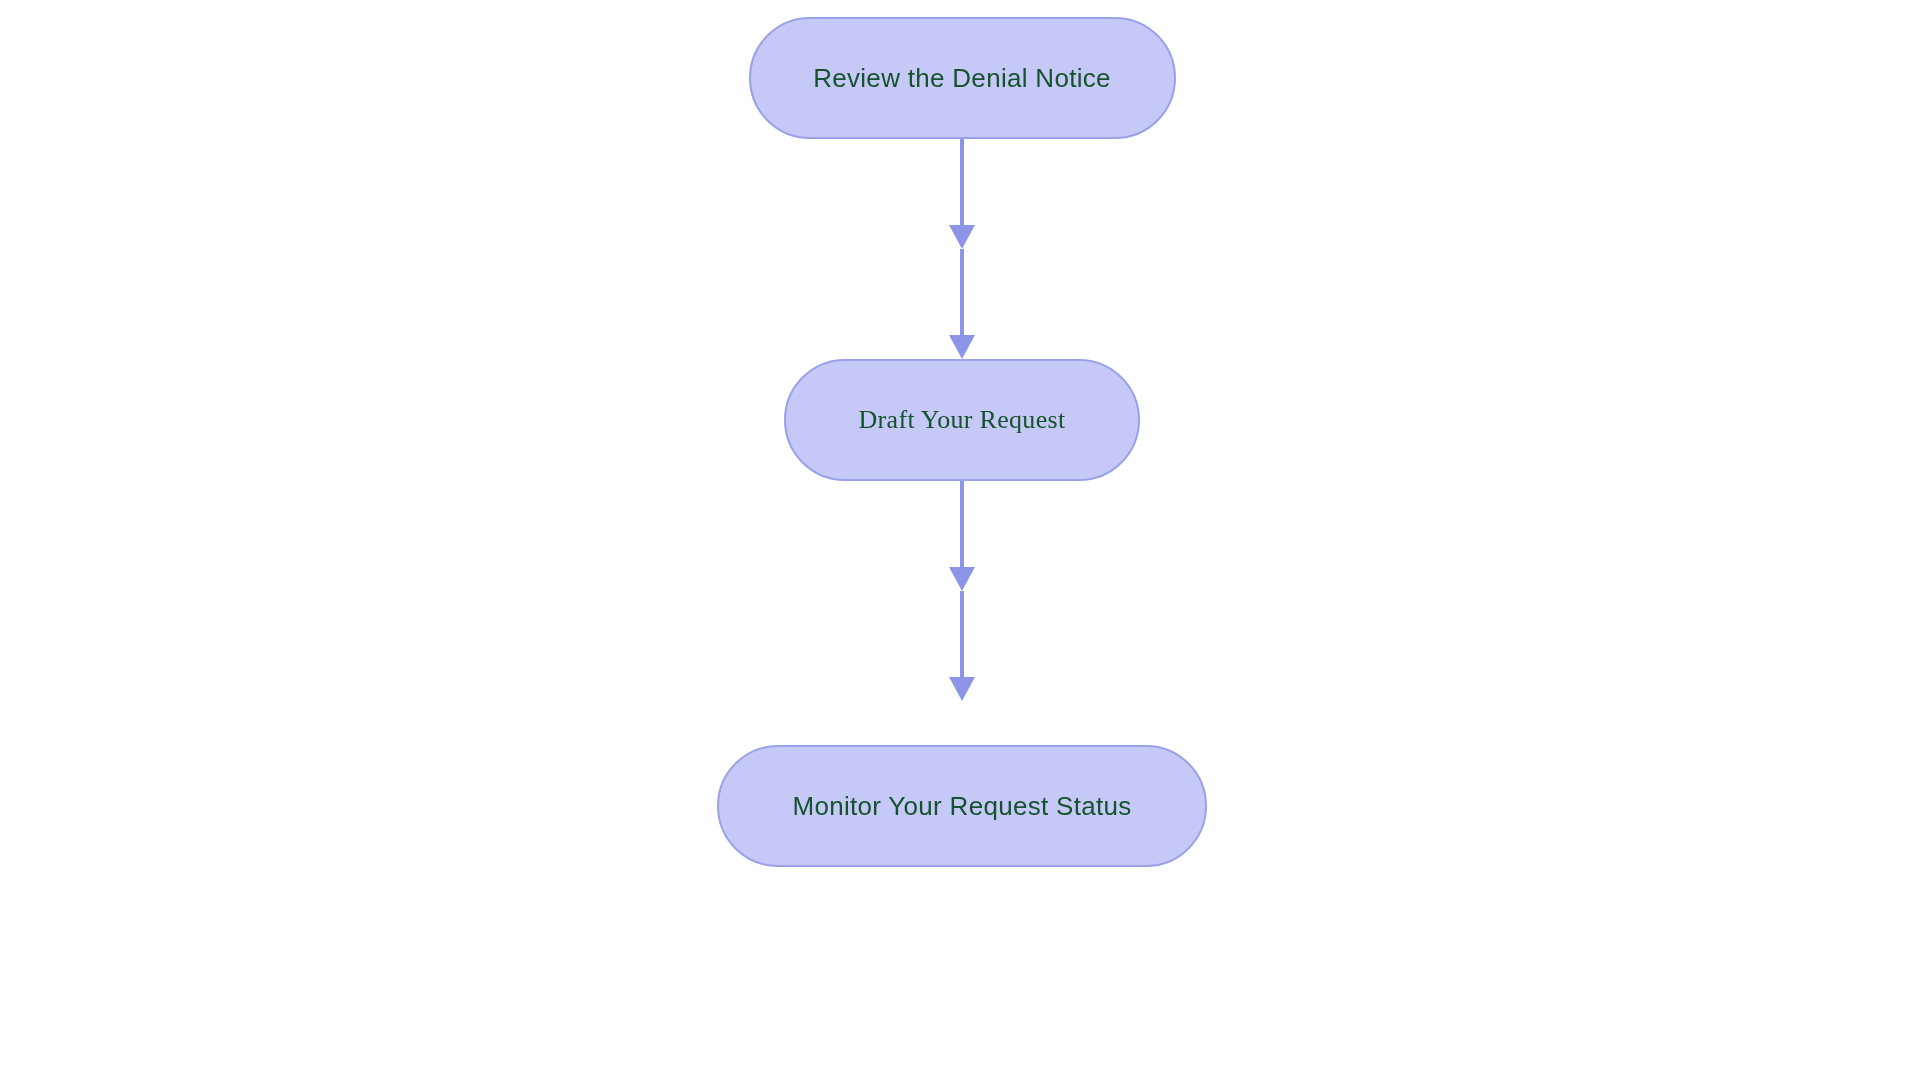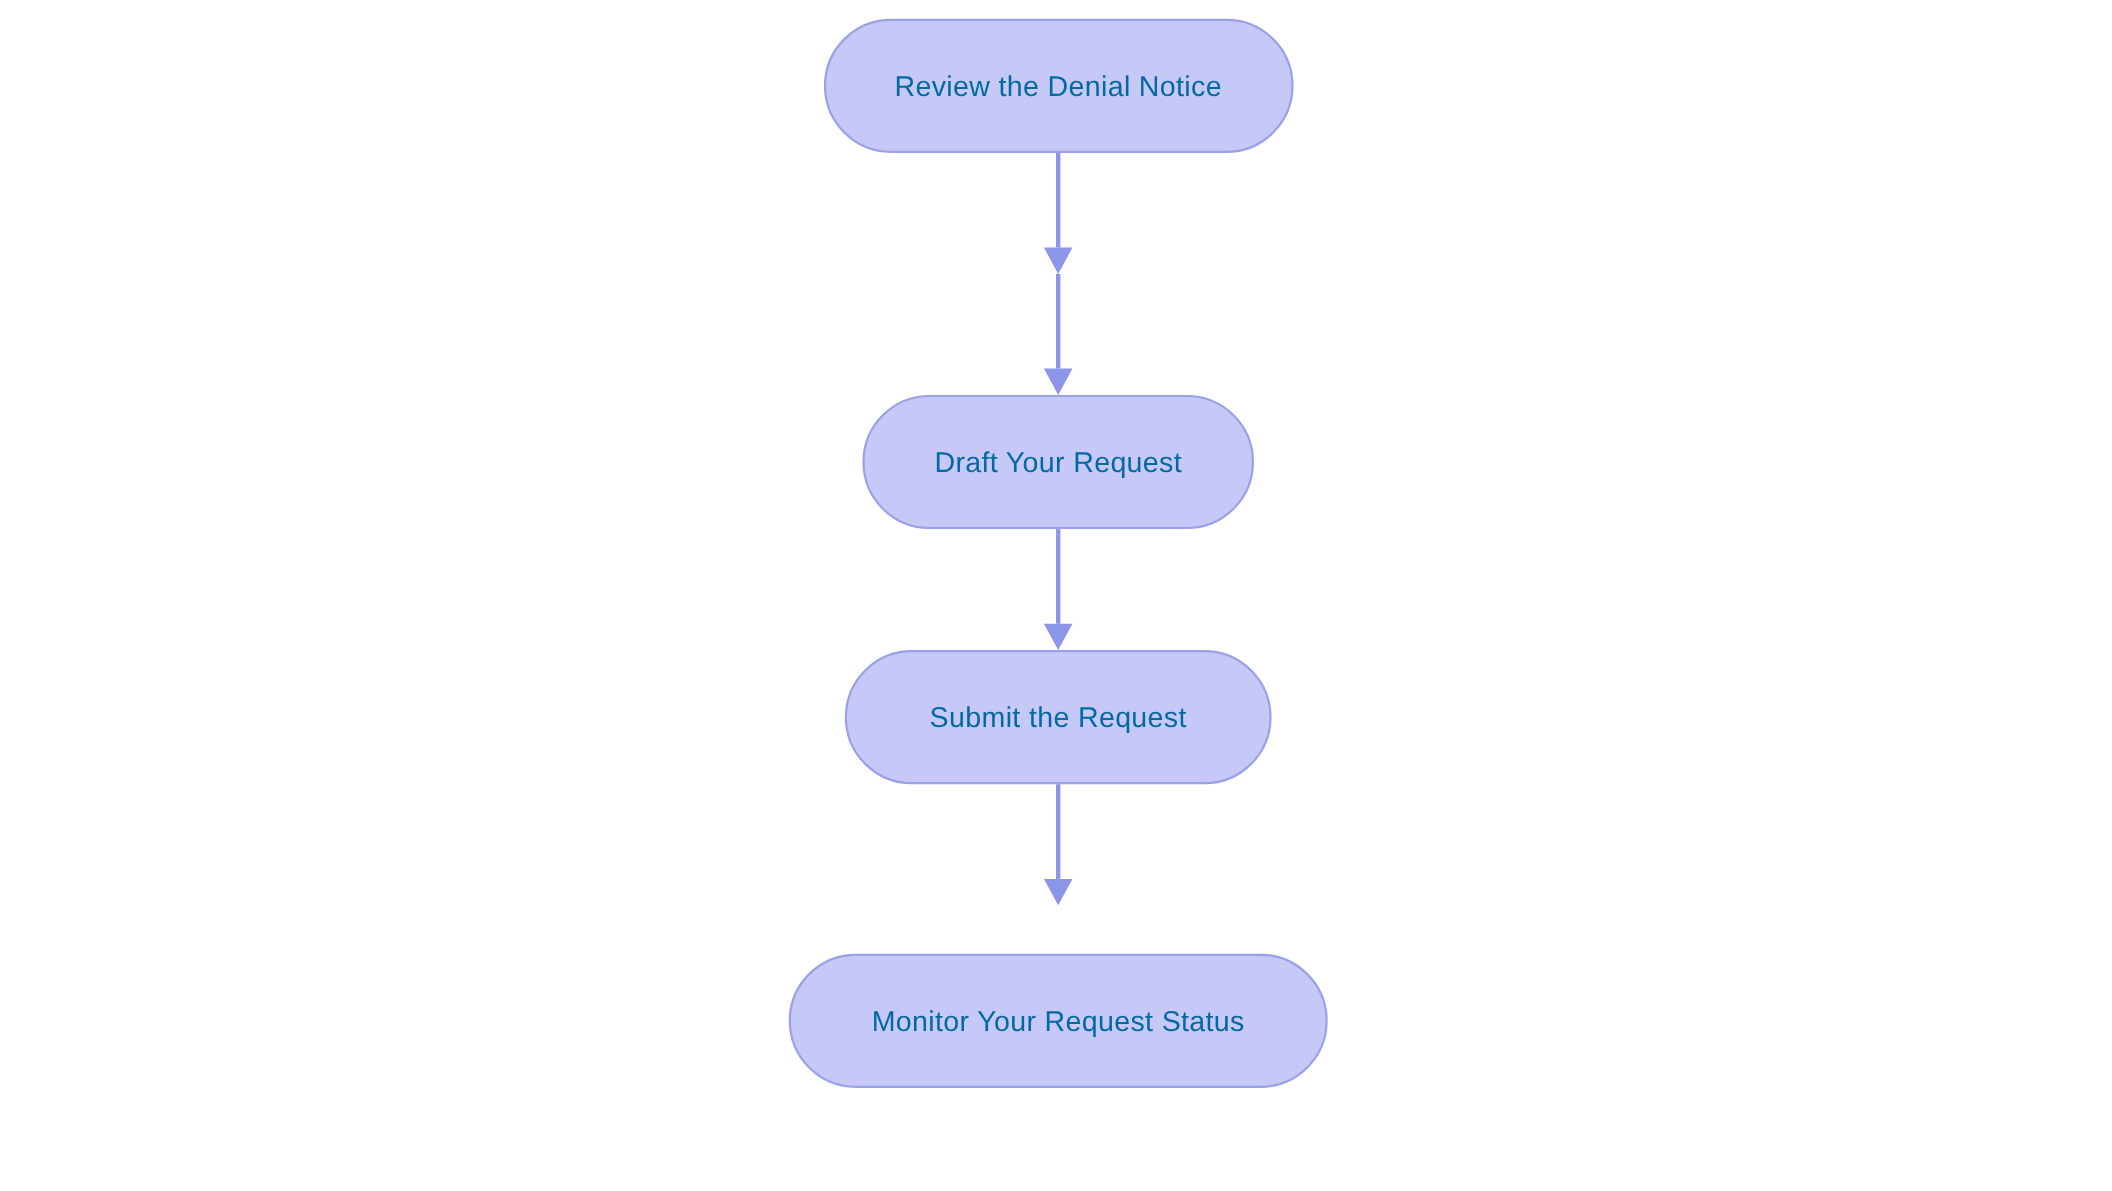--- a/index.html
+++ b/index.html
@@ -29,29 +29,29 @@
     height: 122px;
     border-radius: 61px;
     background: #c6c9f8;
     border: 2px solid #99a1e7;
     display: flex;
     align-items: center;
     justify-content: center;
     flex: 0 0 auto;
   }
   .node-label {
-    color: #0369a1;
+    color: #14532d;
     font-size: 26px;
     font-weight: 500;
     letter-spacing: 0.3px;
     white-space: nowrap;
   }
   .node-1 { width: 427px; }
   .node-2 { width: 320px; }
-  .node-3 { width: 356px; }
+  .node-3 { width: 356px; font-family: Liberation Serif, serif; }
   .node-4 { width: 388px; }
   .node-5 { width: 490px; margin-top: 44px; }
   .connector {
     height: 110px;
     width: 40px;
     display: flex;
     flex-direction: column;
     align-items: center;
     flex: 0 0 auto;
   }
@@ -91,23 +91,20 @@
 
     <div class="node node-3">
       <span class="node-label">Draft Your Request</span>
     </div>
 
     <div class="connector">
       <div class="stem"></div>
       <div class="head"></div>
     </div>
 
-    <div class="node node-4">
-      <span class="node-label">Submit the Request</span>
-    </div>
 
     <div class="connector">
       <div class="stem"></div>
       <div class="head"></div>
     </div>
 
     <div class="node node-5">
       <span class="node-label">Monitor Your Request Status</span>
     </div>
 

